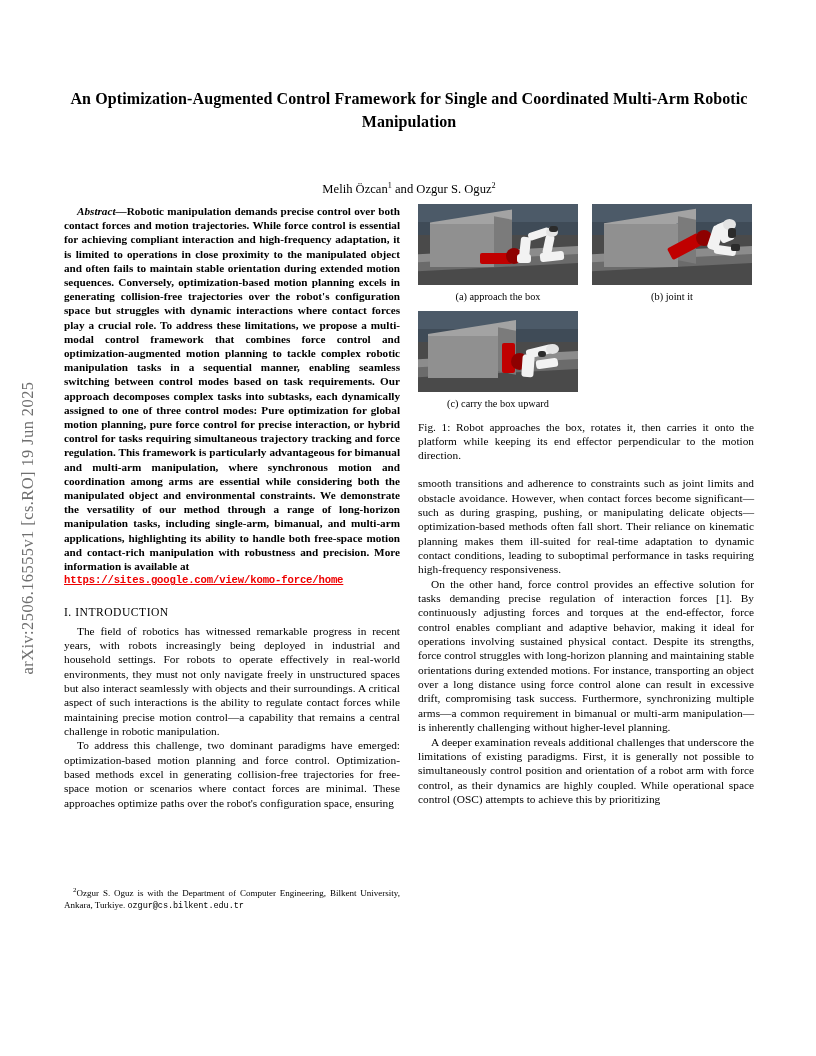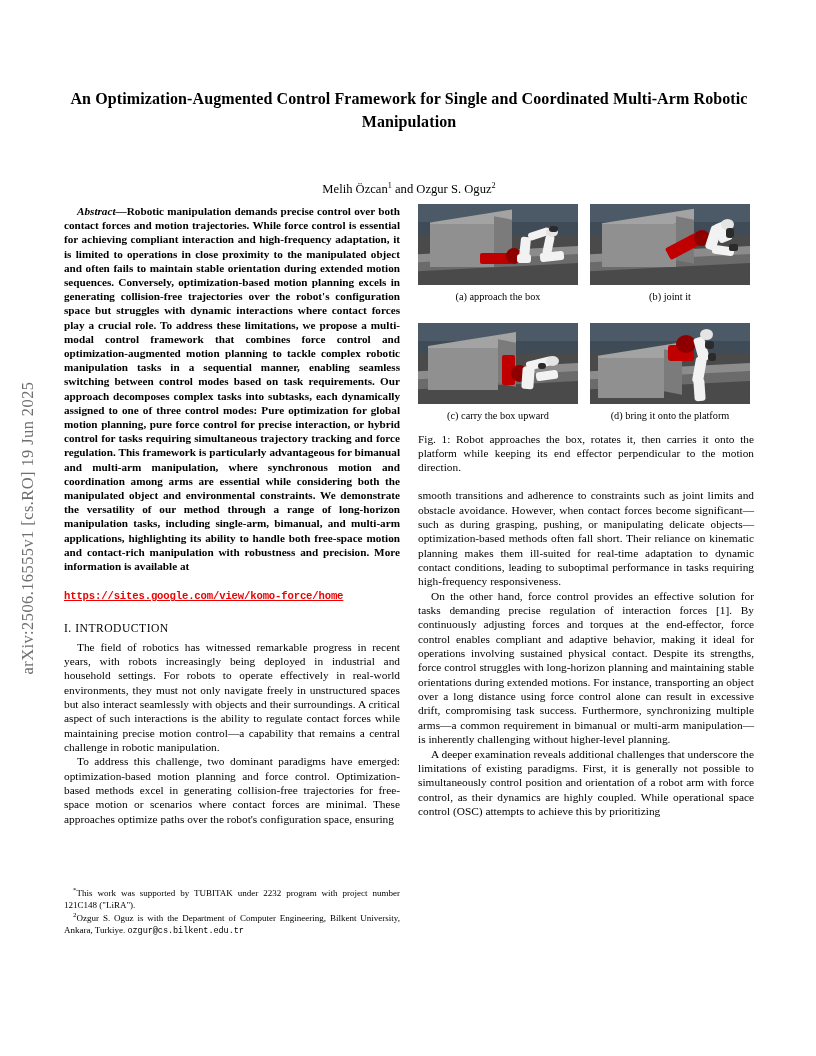--- a/index.html
+++ b/index.html
@@ -99,41 +99,40 @@
     font-style: italic;
   }
   #abstract-url {
     display: block;
     font-family: "Liberation Mono", "DejaVu Sans Mono", monospace;
     font-weight: bold;
     font-size: 10.6px;
     color: #ee0000;
     text-indent: 0;
     letter-spacing: -0.15px;
-    margin-top: 17px;
+    margin-top: 1px;
     text-align: left;
   }
 
   h2.section {
     margin: 18px 0 5px 0;
     font-size: 11.6px;
     font-weight: normal;
     text-align: left;
     font-variant: small-caps;
     letter-spacing: 0.5px;
   }
 
   
   #figure-1 { width: 336px; }
   .fig-grid {
     display: grid;
     grid-template-columns: 160px 160px;
     grid-column-gap: 14px;
     grid-row-gap: 0px;
-    gap: 12px;
   }
   .panel-wrap { width: 160px; }
   .panel {
     position: relative;
     width: 160px;
     height: 81px;
     overflow: hidden;
     background: #6f7c86;
   }
   .sub-caption {
@@ -313,56 +312,34 @@
               <div class="redobj dark" style="left:93px;top:42px;width:17px;height:17px;border-radius:50%;"></div>
               <div class="arm" style="left:108px;top:36px;width:26px;height:9px;transform:rotate(-14deg);"></div>
               <div class="arm" style="left:104px;top:44px;width:12px;height:22px;transform:rotate(4deg);"></div>
               <div class="arm joint" style="left:128px;top:33px;width:13px;height:10px;"></div>
               <div class="arm dark" style="left:120px;top:40px;width:8px;height:6px;border-radius:3px;"></div>
               <div class="arm" style="left:118px;top:48px;width:22px;height:9px;transform:rotate(-8deg);"></div>
             </div>
             <div class="sub-caption">(c) carry the box upward</div>
           </div>
 
-          <div class="panel-wrap">
-            <div class="panel">
-              <div class="sky"></div>
-              <div class="backwall"></div>
-              <div class="floor"></div>
-              <div class="platform-top" style="left:-6px;top:44px;width:178px;height:9px;transform:skewY(-3deg);"></div>
-              <div class="platform-front" style="left:-6px;top:52px;width:178px;height:10px;transform:skewY(-3deg);"></div>
-              <div class="box-top" style="left:8px;top:26px;width:84px;height:13px;transform:skewY(-9deg);"></div>
-              <div class="box-front" style="left:8px;top:35px;width:66px;height:40px;"></div>
-              <div class="box-side" style="left:74px;top:28px;width:18px;height:42px;transform:skewY(11deg);"></div>
-              <div class="redobj" style="left:78px;top:22px;width:26px;height:16px;border-radius:3px;"></div>
-              <div class="redobj dark" style="left:86px;top:12px;width:20px;height:18px;border-radius:50%;"></div>
-              <div class="arm" style="left:104px;top:56px;width:11px;height:22px;transform:rotate(-4deg);"></div>
-              <div class="arm" style="left:104px;top:34px;width:11px;height:26px;transform:rotate(10deg);"></div>
-              <div class="arm" style="left:106px;top:14px;width:11px;height:24px;transform:rotate(-16deg);"></div>
-              <div class="arm joint" style="left:110px;top:6px;width:13px;height:11px;"></div>
-              <div class="arm dark" style="left:115px;top:18px;width:9px;height:8px;border-radius:3px;"></div>
-              <div class="arm dark" style="left:118px;top:30px;width:8px;height:8px;border-radius:3px;"></div>
-            </div>
-            <div class="sub-caption">(d) bring it onto the platform</div>
-          </div>
 
         </div>
 
         <p class="fig-caption">Fig. 1: Robot approaches the box, rotates it, then carries it onto the platform while keeping its end effector perpendicular to the motion direction.</p>
       </div>
 
       <p class="body" style="margin-top:14px;text-indent:0;">smooth transitions and adherence to constraints such as joint limits and obstacle avoidance. However, when contact forces become significant—such as during grasping, pushing, or manipulating delicate objects—optimization-based methods often fall short. Their reliance on kinematic planning makes them ill-suited for real-time adaptation to dynamic contact conditions, leading to suboptimal performance in tasks requiring high-frequency responsiveness.</p>
       <p class="body">On the other hand, force control provides an effective solution for tasks demanding precise regulation of interaction forces [1]. By continuously adjusting forces and torques at the end-effector, force control enables compliant and adaptive behavior, making it ideal for operations involving sustained physical contact. Despite its strengths, force control struggles with long-horizon planning and maintaining stable orientations during extended motions. For instance, transporting an object over a long distance using force control alone can result in excessive drift, compromising task success. Furthermore, synchronizing multiple arms—a common requirement in bimanual or multi-arm manipulation—is inherently challenging without higher-level planning.</p>
       <p class="body">A deeper examination reveals additional challenges that underscore the limitations of existing paradigms. First, it is generally not possible to simultaneously control position and orientation of a robot arm with force control, as their dynamics are highly coupled. While operational space control (OSC) attempts to achieve this by prioritizing</p>
 
     </div>
   </div>
 
   <div id="footnotes">
 
-    <p class="fn"><sup>*</sup><span>This work was supported by TUBITAK under 2232 program with project number 121C148 ("LiRA").</span></p>
 
 
     <p class="fn"><sup>2</sup><span>Ozgur S. Oguz is with the Department of Computer Engineering, Bilkent University, Ankara, Turkiye.</span>
       <span class="mono">ozgur@cs.bilkent.edu.tr</span></p>
   </div>
 
 </div>
 
 </body></html>

